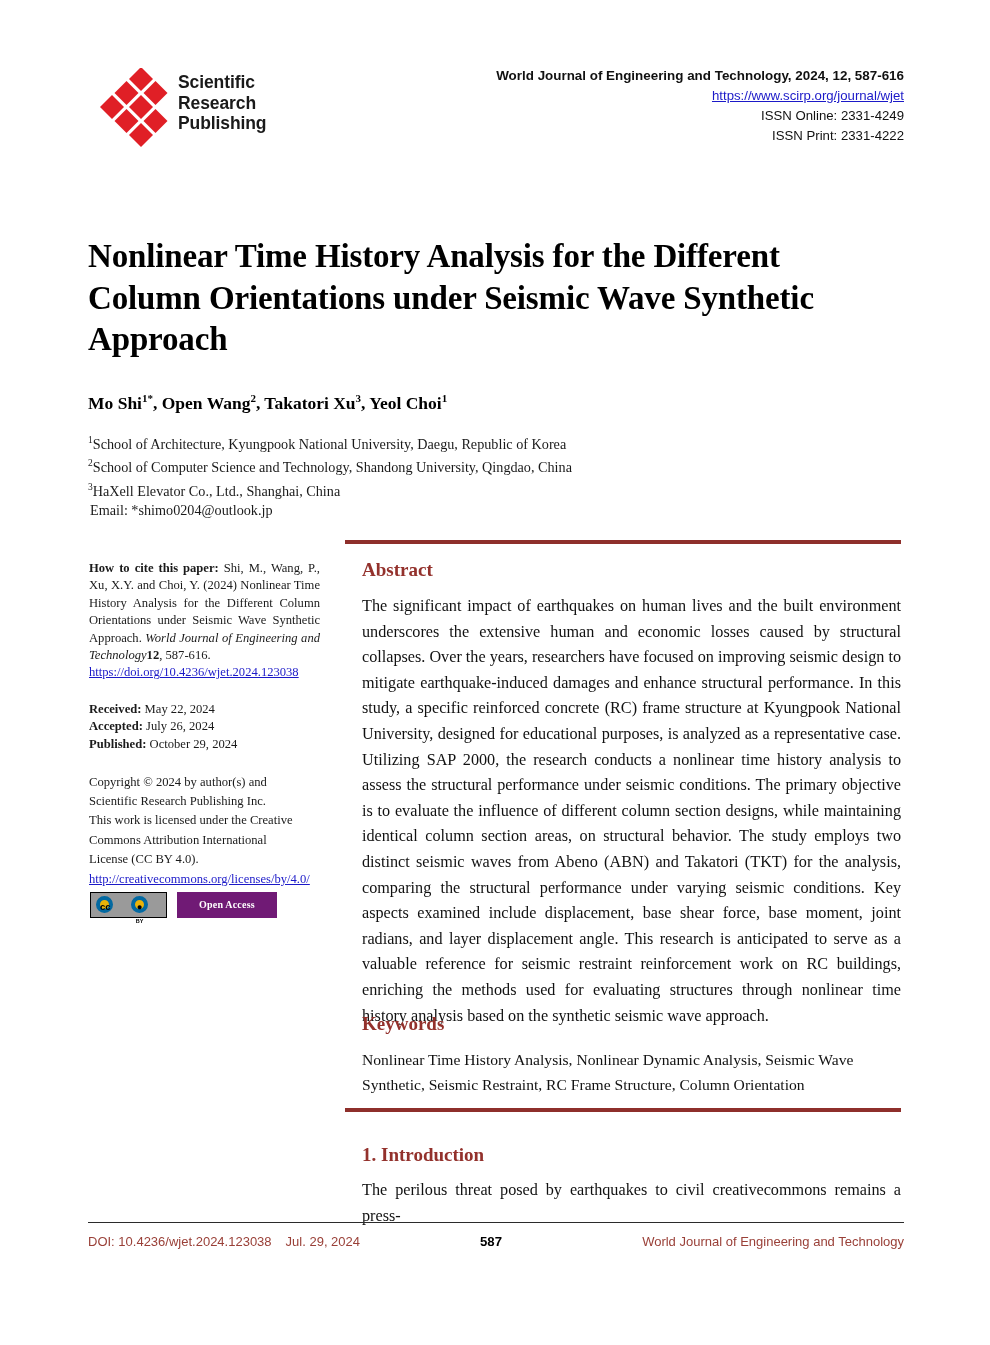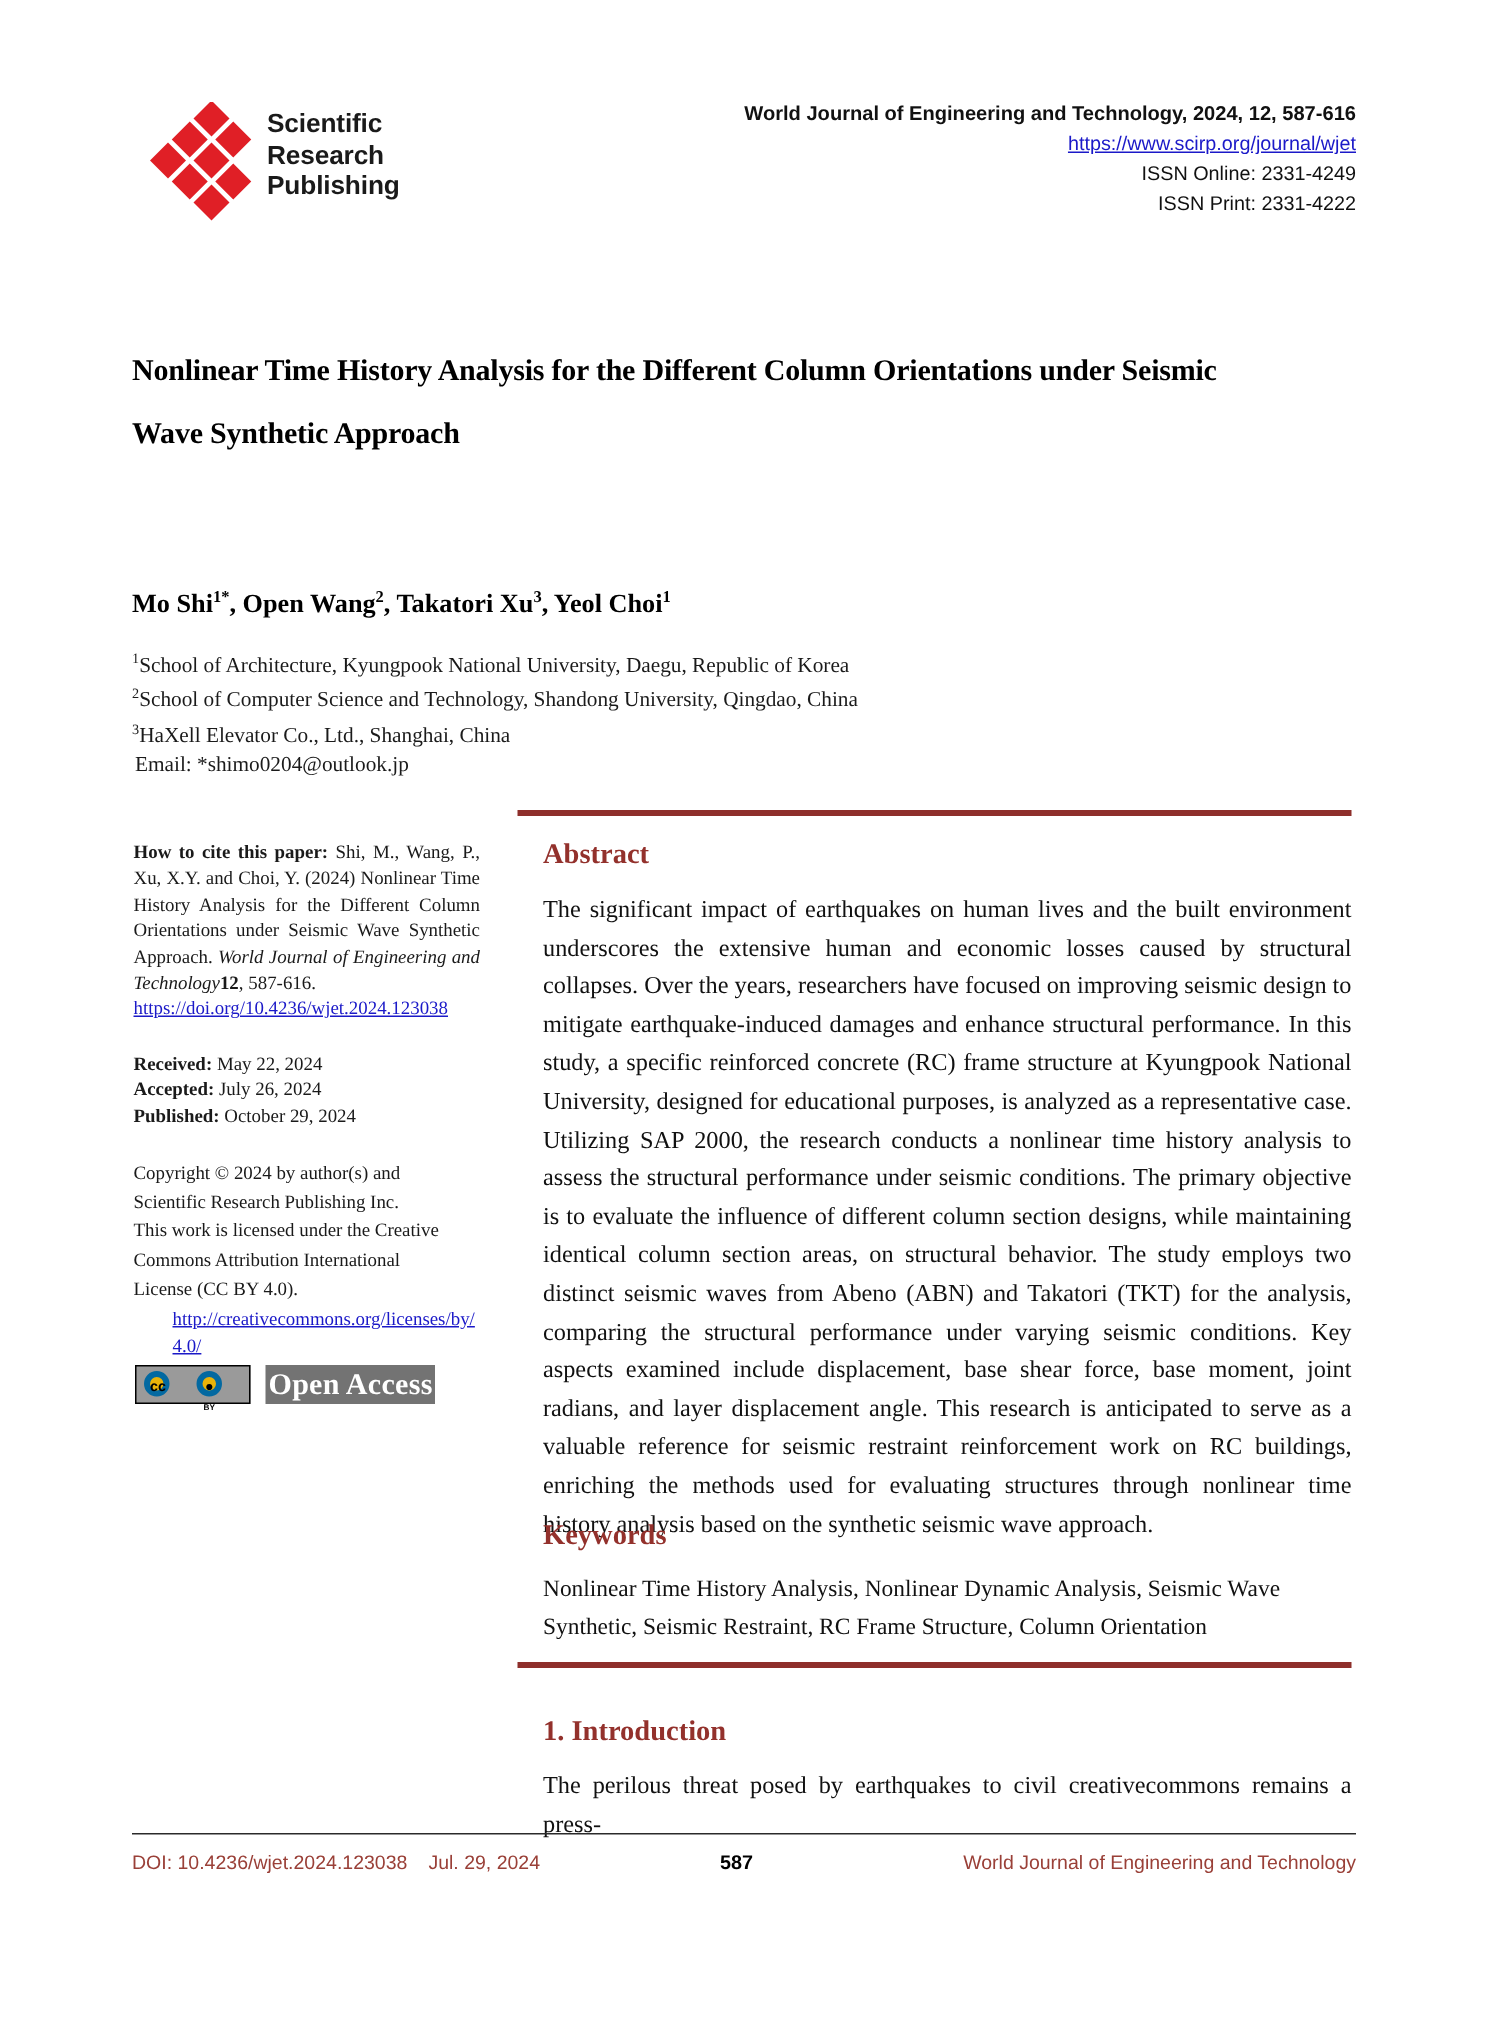--- a/index.html
+++ b/index.html
@@ -79,21 +79,21 @@
   }
 
   
   .title {
     position: absolute;
     left: 88px;
     top: 214px;
     width: 760px;
     font-family: "Liberation Serif", serif;
     font-weight: bold;
-    font-size: 20px;
+    font-size: 33px;
     line-height: 41.5px;
     color: #000000;
     letter-spacing: -0.15px;
   }
 
   
   .authors {
     position: absolute;
     left: 88px;
     top: 387px;
@@ -172,21 +172,20 @@
     line-height: 17.6px;
   }
   .dates-block b { font-weight: bold; }
   .copyright-block {
     margin-top: 19px;
     line-height: 19.4px;
   }
   .license-link {
     display: block;
     line-height: 18px;
-    margin-left: 26px;
   }
   .badges {
     margin-top: 4px;
     height: 26px;
     position: relative;
   }
   .cc-badge {
     position: absolute;
     left: 1px;
     top: 0;
@@ -223,26 +222,26 @@
     font-family: "Liberation Sans", sans-serif;
     font-size: 5.5px;
     font-weight: bold;
     color: #000000;
   }
   .oa-badge {
     position: absolute;
     left: 88px;
     top: 0;
     height: 26px;
-    padding: 0 2px;
-    background: #737373;
+    padding: 0 22px;
+    background: #701a75;
     color: #ffffff;
     font-family: "Liberation Serif", serif;
     font-weight: bold;
-    font-size: 20px;
+    font-size: 10px;
     line-height: 26px;
     letter-spacing: 0.2px;
   }
 
   
   .maincol {
     position: absolute;
     left: 362px;
     top: 558px;
     width: 539px;

